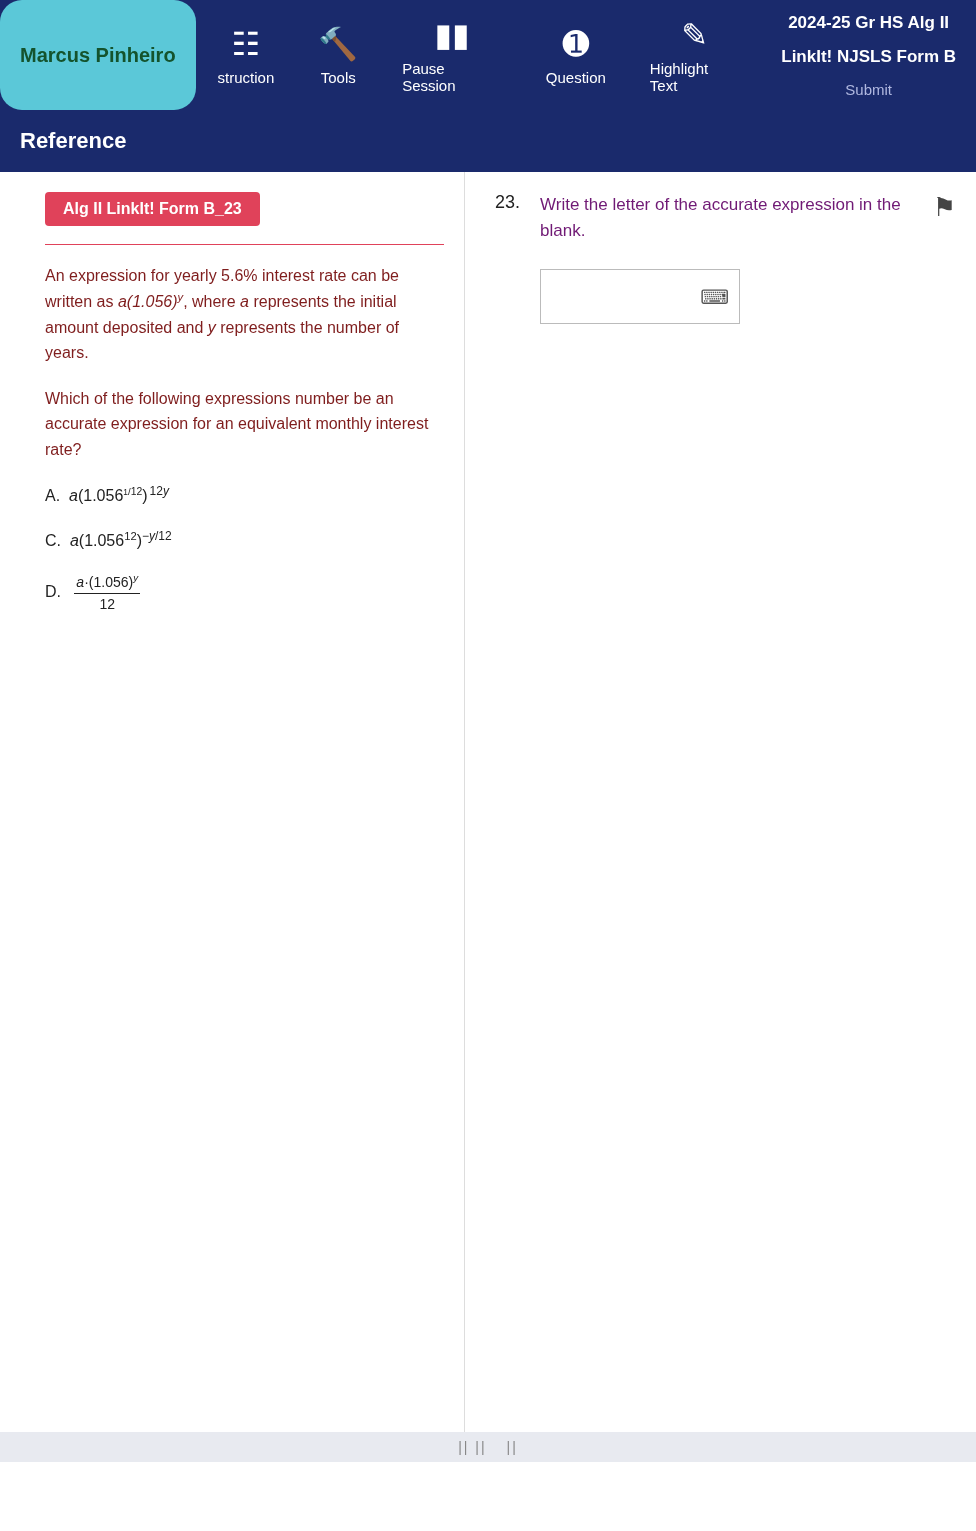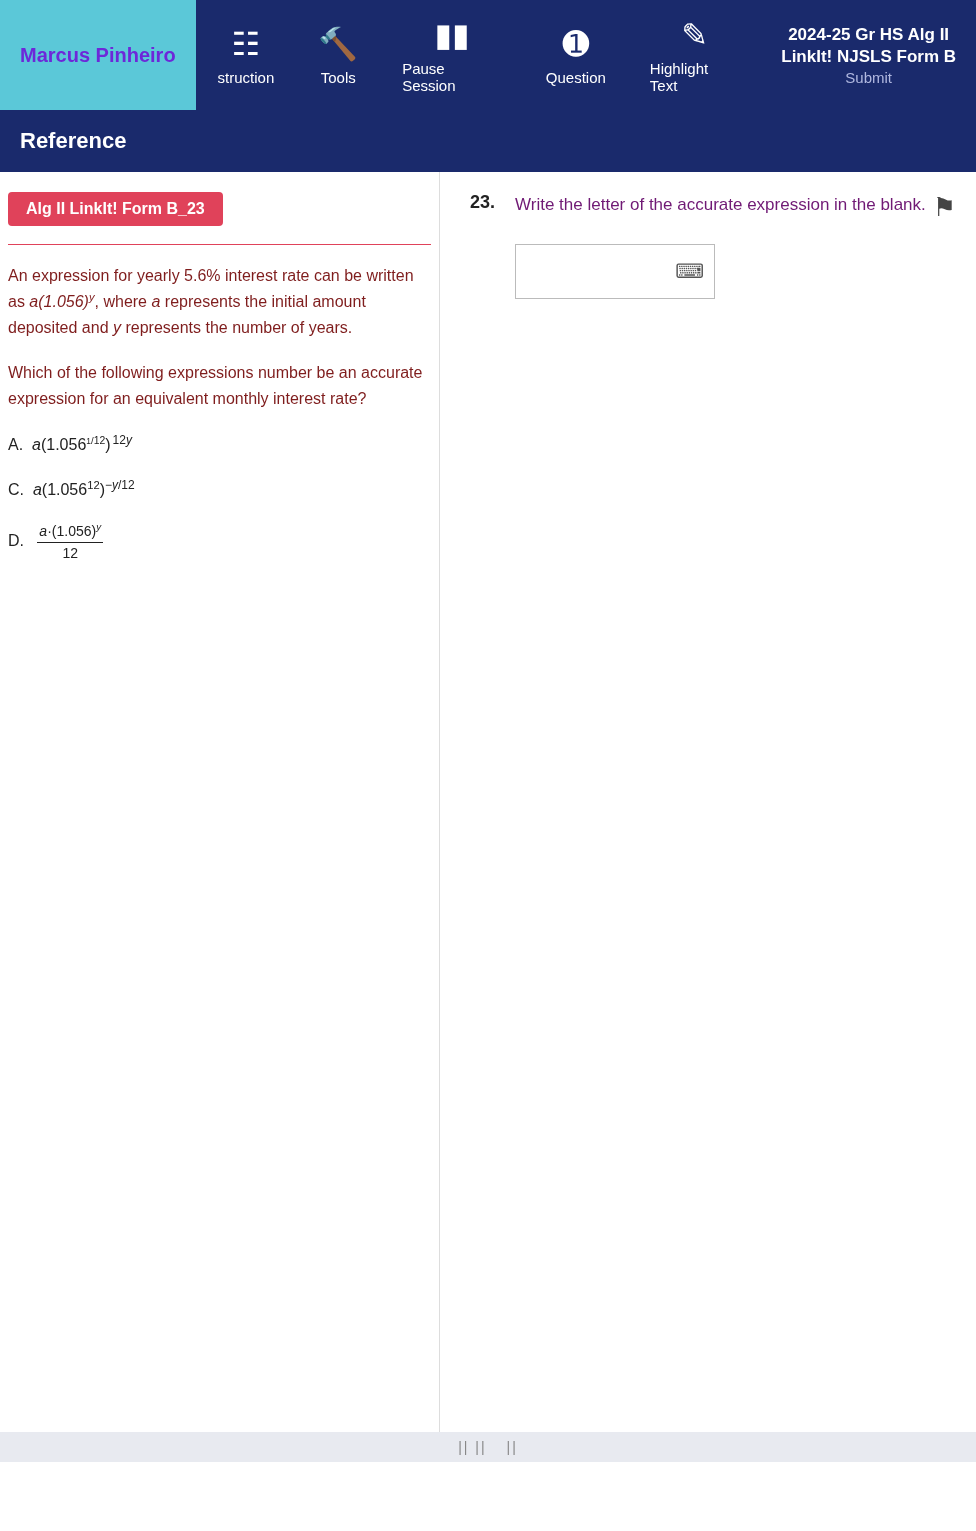--- a/index.html
+++ b/index.html
@@ -9,28 +9,29 @@
     .header {
       display: flex;
       align-items: center;
       background: #1a2a6c;
       height: 110px;
       width: 100%;
       position: relative;
     }
     .header-name {
       background: #5bc8d8;
-      color: #6d28d9;
+      color: #14532d;
       font-weight: bold;
       font-size: 20px;
       padding: 0 20px;
       height: 100%;
       display: flex;
       align-items: center;
       min-width: 175px;
+      border-radius: 22px;
     }
     .header-nav {
       display: flex;
       align-items: center;
       flex: 1;
       gap: 0px;
       height: 100%;
     }
     .nav-item {
       display: flex;
@@ -46,21 +47,21 @@
     .nav-icon { font-size: 32px; color: white; }
     .nav-label { font-size: 15px; color: white; }
     .header-right {
       display: flex;
       flex-direction: column;
       align-items: center;
       justify-content: center;
       color: white;
       padding: 0 20px;
       height: 100%;
-      gap: 2px;
+      gap: 14px;
     }
     .header-right-title { font-size: 17px; font-weight: bold; color: white; }
     .header-right-sub { font-size: 17px; font-weight: bold; color: white; }
     .submit-btn {
       font-size: 15px;
       color: #b0b8e0;
       cursor: pointer;
     }
 
     
@@ -77,23 +78,24 @@
     .main-content {
       display: flex;
       width: 100%;
       background: white;
       min-height: 1260px;
     }
 
     
     .left-panel {
       width: 440px;
-      padding: 20px 8px;
+      padding: 20px 20px;
       border-right: 1px solid #ddd;
       background: white;
+      margin-left: 25px;
     }
 
     .question-badge {
       display: inline-block;
       background: #e0425a;
       color: white;
       font-size: 16px;
       font-weight: bold;
       padding: 8px 18px;
       border-radius: 4px;
@@ -153,21 +155,21 @@
       top: 20px;
       right: 20px;
       font-size: 26px;
       color: #444;
       cursor: pointer;
     }
 
     .question-number {
       font-size: 18px;
       color: #222;
-      font-weight: bold;
+      font-weight: normal;
       margin-right: 10px;
     }
 
     .question-prompt {
       font-size: 17px;
       color: #701a75;
       line-height: 1.5;
       margin-bottom: 26px;
     }
 

